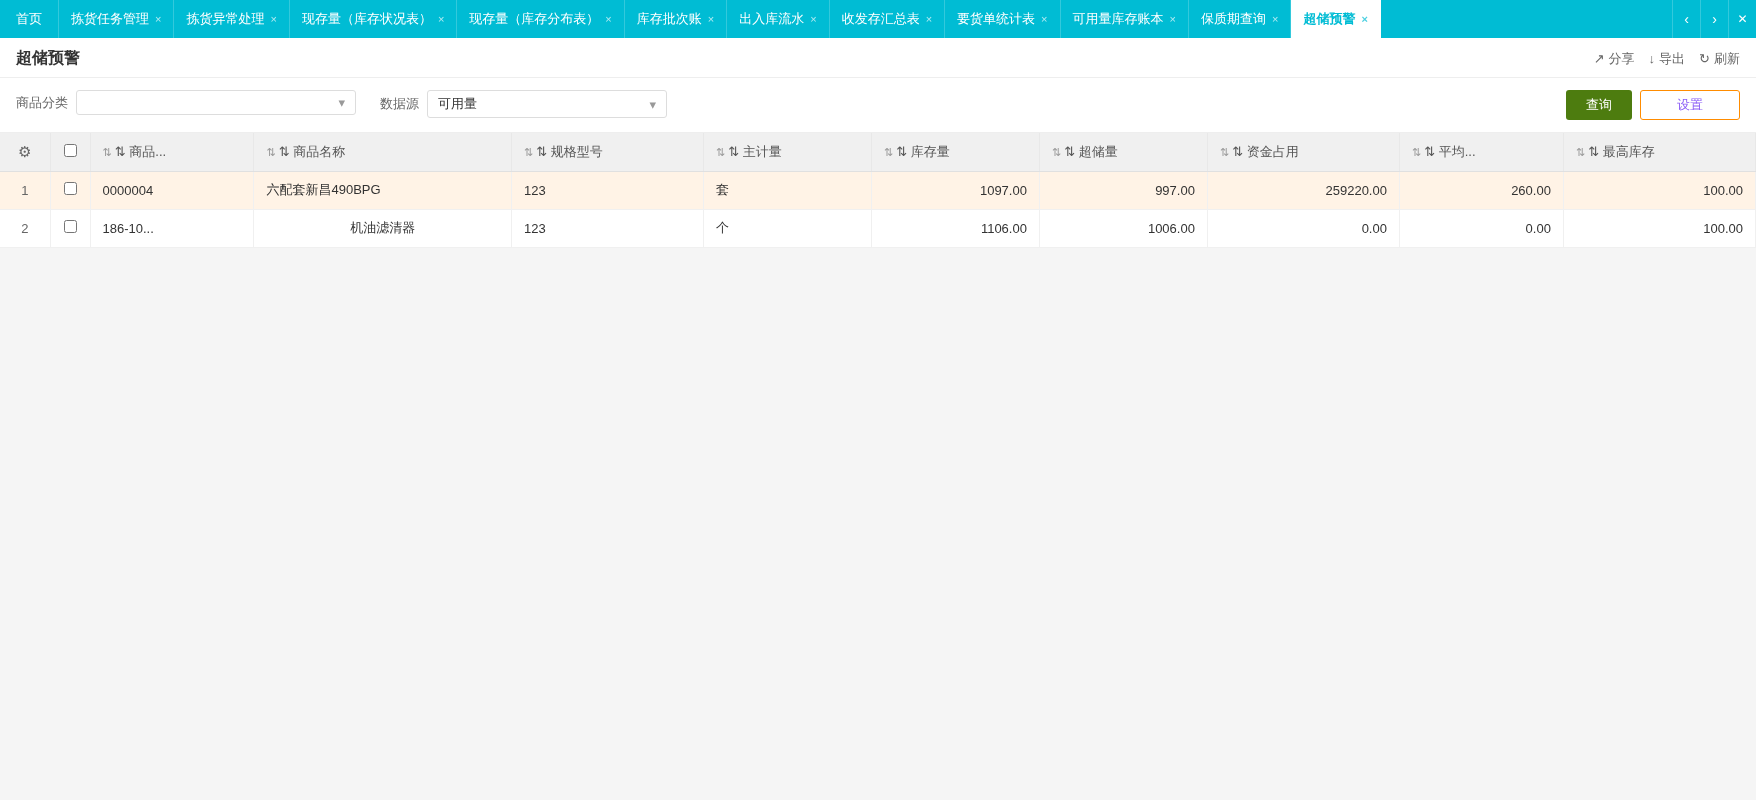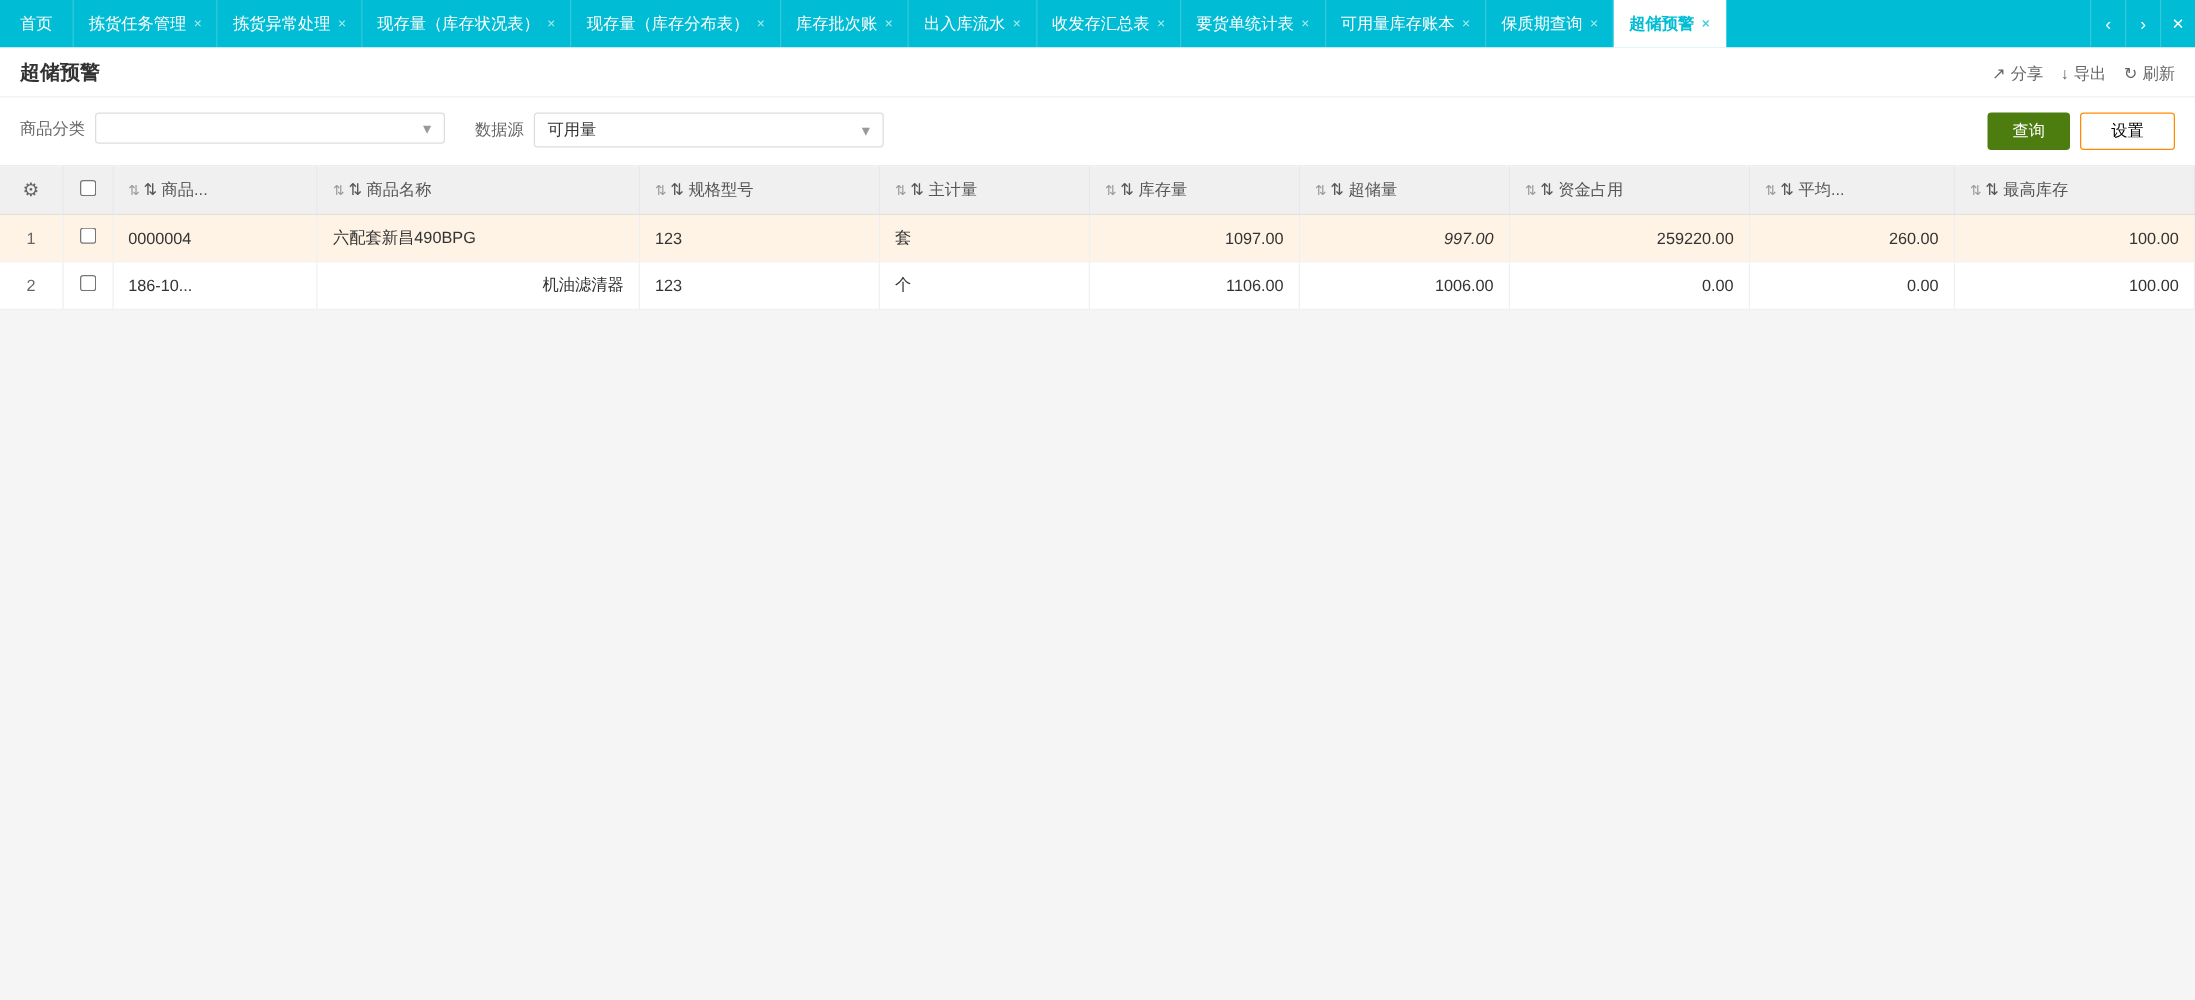--- a/index.html
+++ b/index.html
@@ -122,24 +122,24 @@
       color: #fff;
       border: none;
       border-radius: 3px;
       padding: 6px 20px;
       cursor: pointer;
       font-size: 13px;
       margin-left: auto;
     }
     .filter-btn-set {
       background: #fff;
-      color: #000000;
+      color: #8b5cf6;
       border: 1px solid #ff8c00;
       border-radius: 3px;
-      padding: 5px 24px;
+      padding: 5px 36px;
       cursor: pointer;
       font-size: 13px;
     }
 
     
     .table-container {
       background: #fff;
       margin: 0;
       padding: 0;
     }
@@ -224,21 +224,21 @@
 <div class="filter-bar">
   <div class="filter-group">
     <span class="filter-label">商品分类</span>
     <div class="filter-select" style="width:280px;">
       <span></span>
       <span class="arrow">▾</span>
     </div>
   </div>
   <div class="filter-group">
     <span class="filter-label">数据源</span>
-    <div class="filter-select" style="width:280px;">
+    <div class="filter-select" style="width:240px;">
       <span>可用量</span>
       <span class="arrow">▾</span>
     </div>
   </div>
   <div style="margin-left:auto;display:flex;gap:8px;align-items:center;">
     <button class="filter-btn-query">查询</button>
     <button class="filter-btn-set">设置</button>
   </div>
 </div>
 
@@ -265,30 +265,30 @@
     </thead>
     <tbody id="table-body">
     <tr class="highlighted">
           <td style="text-align: center; color: rgb(102, 102, 102);">1</td>
           <td class="checkbox-cell"><input type="checkbox" style=""></td>
           <td style="text-align: left;">0000004</td>
           <td style="text-align: left;">六配套新昌490BPG</td>
           <td style="text-align: left;">123</td>
           <td style="text-align: left;">套</td>
           <td style="text-align: right;">1097.00</td>
-          <td style="text-align: right; font-style: italic;">997.00</td>
+          <td style="text-align: right;">997.00</td>
           <td style="text-align: right;">259220.00</td>
           <td style="text-align: right;">260.00</td>
           <td style="text-align: right;">100.00</td>
         </tr>
         <tr>
           <td style="text-align: center; color: rgb(102, 102, 102);">2</td>
           <td class="checkbox-cell"><input type="checkbox" style=""></td>
           <td style="text-align: left;">186-10...</td>
-          <td style="text-align: right;">机油滤清器</td>
+          <td style="text-align: center;">机油滤清器</td>
           <td style="text-align: left;">123</td>
           <td style="text-align: left;">个</td>
           <td style="text-align: right;">1106.00</td>
           <td style="text-align: right;">1006.00</td>
           <td style="text-align: right;">0.00</td>
           <td style="text-align: right;">0.00</td>
           <td style="text-align: right;">100.00</td>
         </tr>
       </tbody>
   </table>

